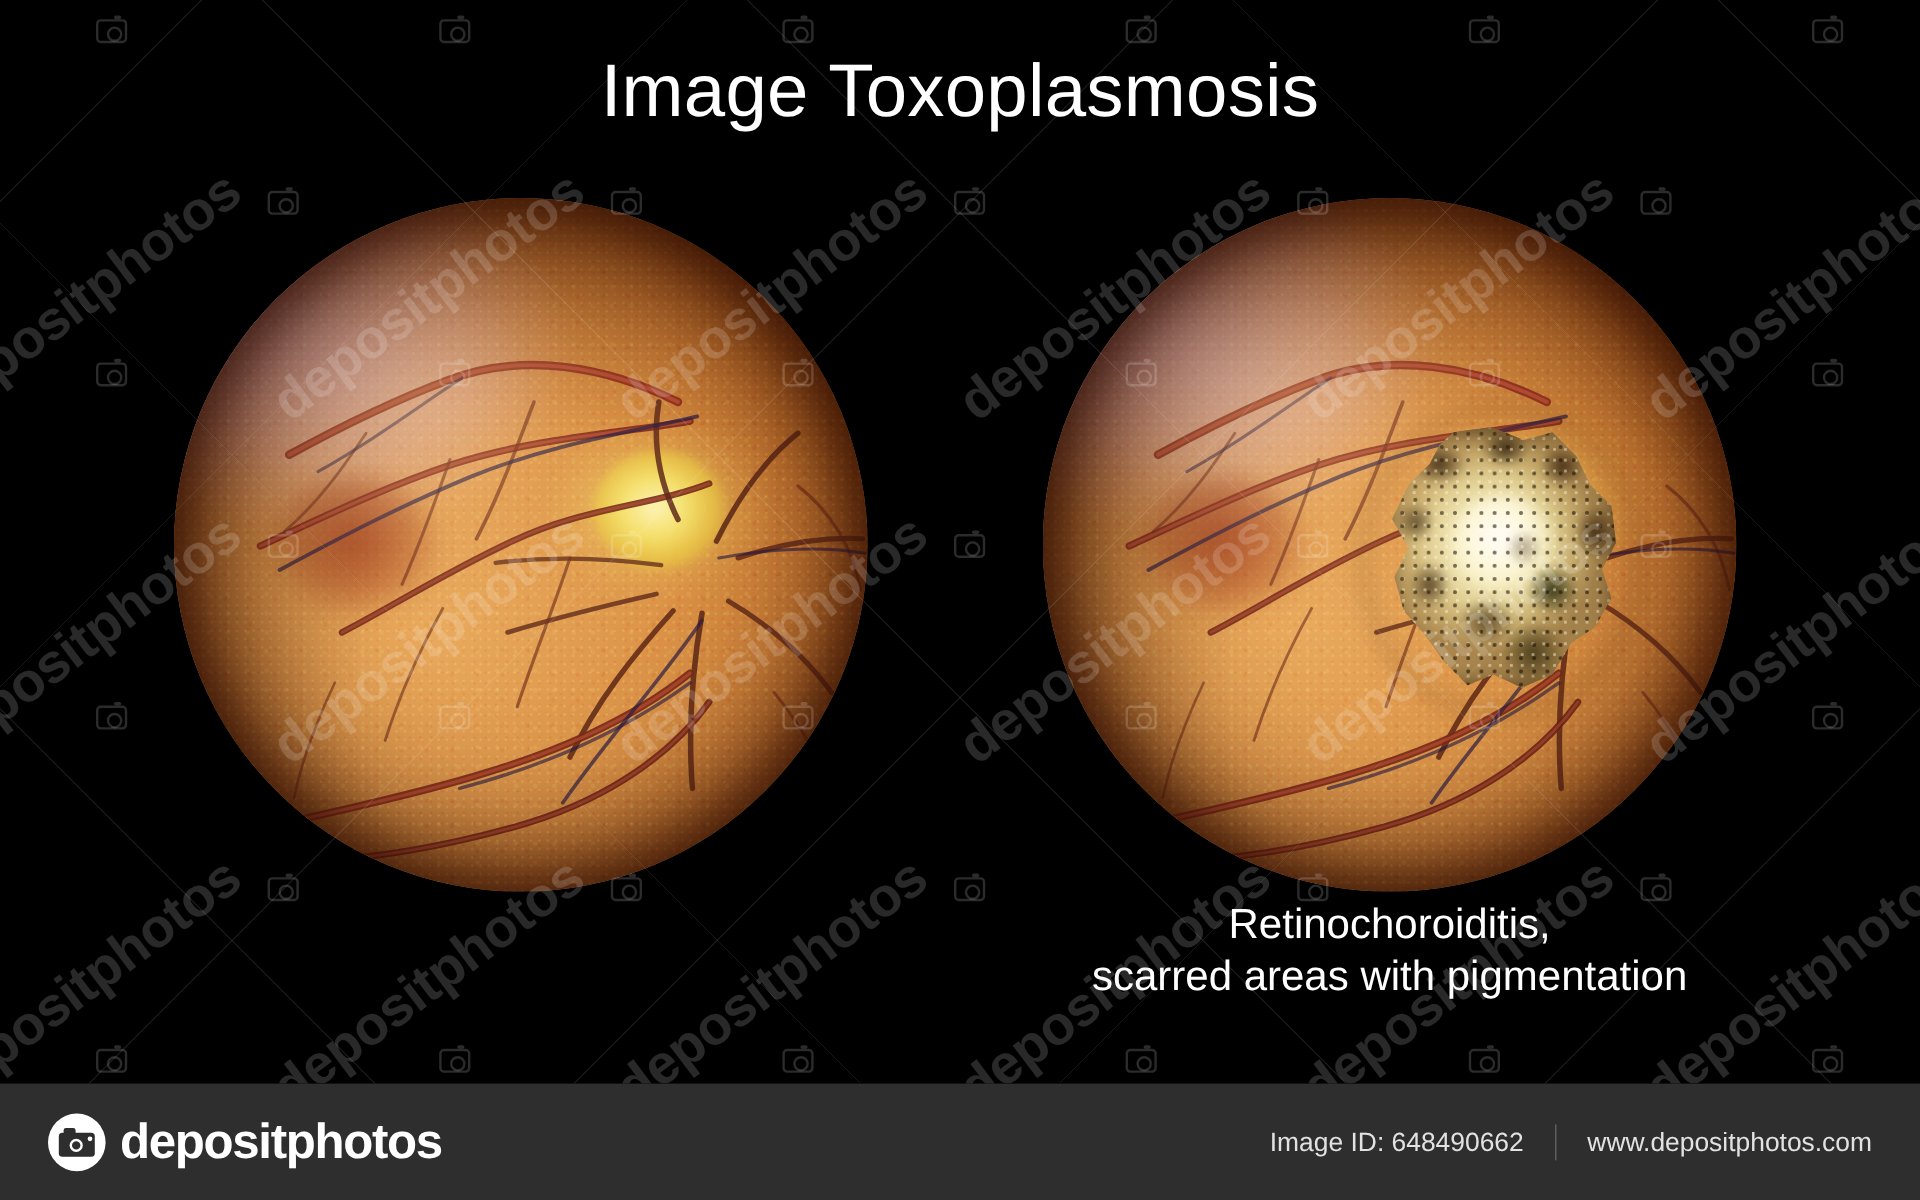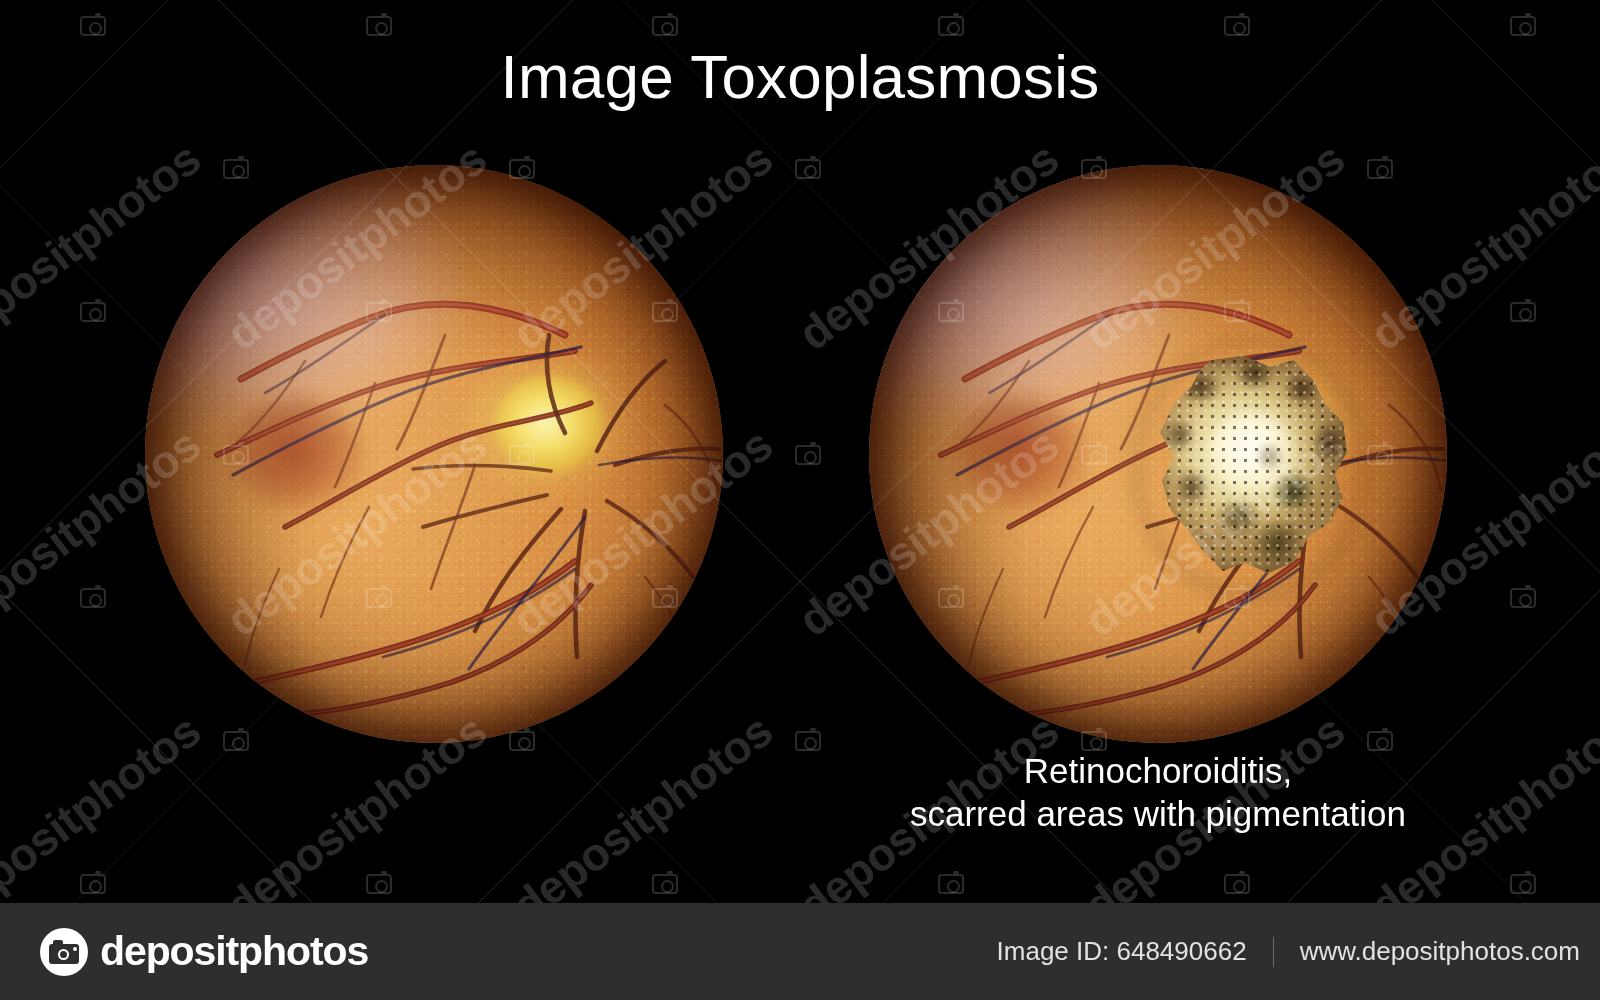--- a/index.html
+++ b/index.html
@@ -260,23 +260,23 @@
     border:2px solid #ffffff; border-radius:50%;
   }
   .logo-cam .flash {
     position:absolute; right:11px; top:19px; width:4px; height:4px;
     background:#ffffff; border-radius:50%;
   }
   #footer-brand {
     color:#ffffff; font-size:41px; font-weight:700; letter-spacing:-1.1px;
   }
   #footer-right {
-    margin-left:auto; margin-right:20px;
+    margin-left:auto; margin-right:40px;
     display:flex; align-items:center; gap:26px;
-    color:#e2e2e2; font-size:26px;
+    color:#e2e2e2; font-size:22px;
   }
   #footer-divider { width:1px; height:30px; background:#6a6a6a; }
 </style>
 </head>
 <body>
 
 <div id="stage">
 
   <div id="title">Image Toxoplasmosis</div>
 

